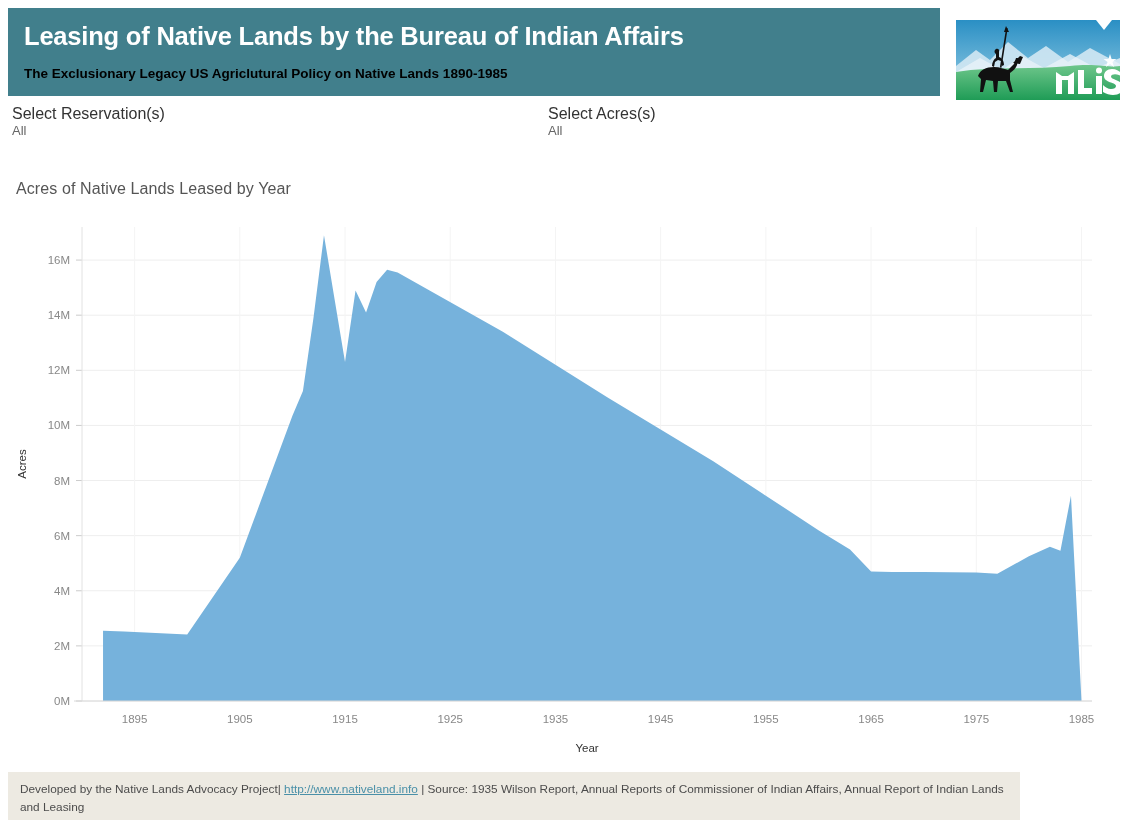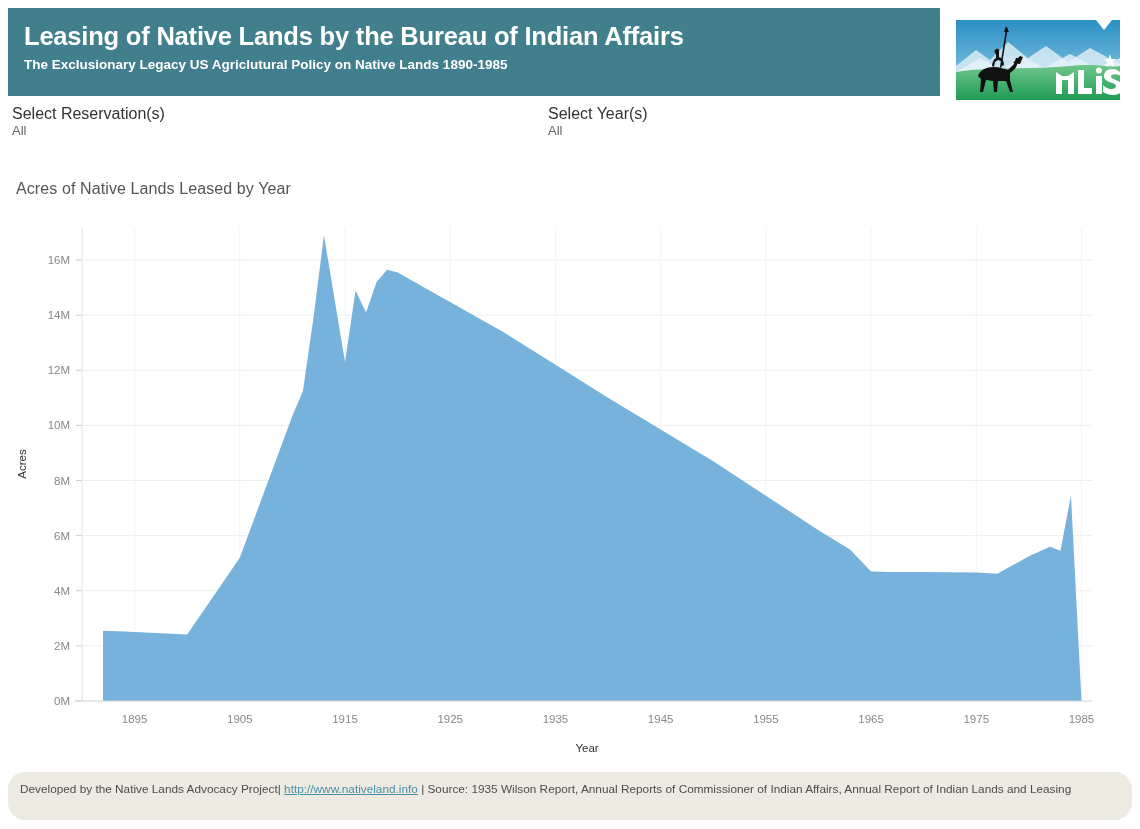--- a/index.html
+++ b/index.html
@@ -35,23 +35,23 @@
     font-size: 25.5px;
     font-weight: bold;
     color: #ffffff;
     letter-spacing: -0.2px;
     line-height: 32px;
     white-space: nowrap;
   }
   .title-banner .sub-title {
     font-size: 13.5px;
     font-weight: bold;
-    color: #ffffff;
+    color: #000000;
     line-height: 20px;
-    margin-top: 3px;
+    margin-top: 12px;
     white-space: nowrap;
   }
 
   
   .logo-box {
     position: absolute;
     left: 950px; top: 6px;
     width: 176px; height: 92px;
     background: #ffffff;
     overflow: hidden;
@@ -109,25 +109,24 @@
   .axis-title {
     font-family: "Liberation Sans", sans-serif;
     font-size: 11.5px;
     fill: #333333;
   }
 
   
   .footer {
     position: absolute;
     left: 8px; top: 772px;
-    width: 1124px; height: 48px;
+    width: 1012px; height: 48px;
     background: #EDEAE2;
     box-sizing: border-box;
     padding: 8px 12px 0 12px;
-    border-radius: 17px;
   }
   .footer-text {
     font-size: 11.8px;
     color: #4c4c4c;
     line-height: 18px;
   }
   .footer-link {
     color: #4a90a8;
     text-decoration: underline;
   }
@@ -193,21 +192,21 @@
     </svg>
   </div>
 </div>
 
 <div class="filters">
   <div class="filter reservation">
     <div class="filter-label">Select Reservation(s)</div>
     <div class="filter-value">All</div>
   </div>
   <div class="filter year">
-    <div class="filter-label">Select Year(s)</div>
+    <div class="filter-label">Select Acres(s)</div>
     <div class="filter-value">All</div>
   </div>
 </div>
 
 <div class="chart-title">Acres of Native Lands Leased by Year</div>
 
 <div class="chart-area">
   <svg id="chart-svg" width="1140" height="550" viewBox="0 0 1140 550" xmlns="http://www.w3.org/2000/svg">
     <g id="gridlines">
         <line x1="82" x2="1092" y1="486" y2="486" stroke="#eeeeee" stroke-width="1"></line>

